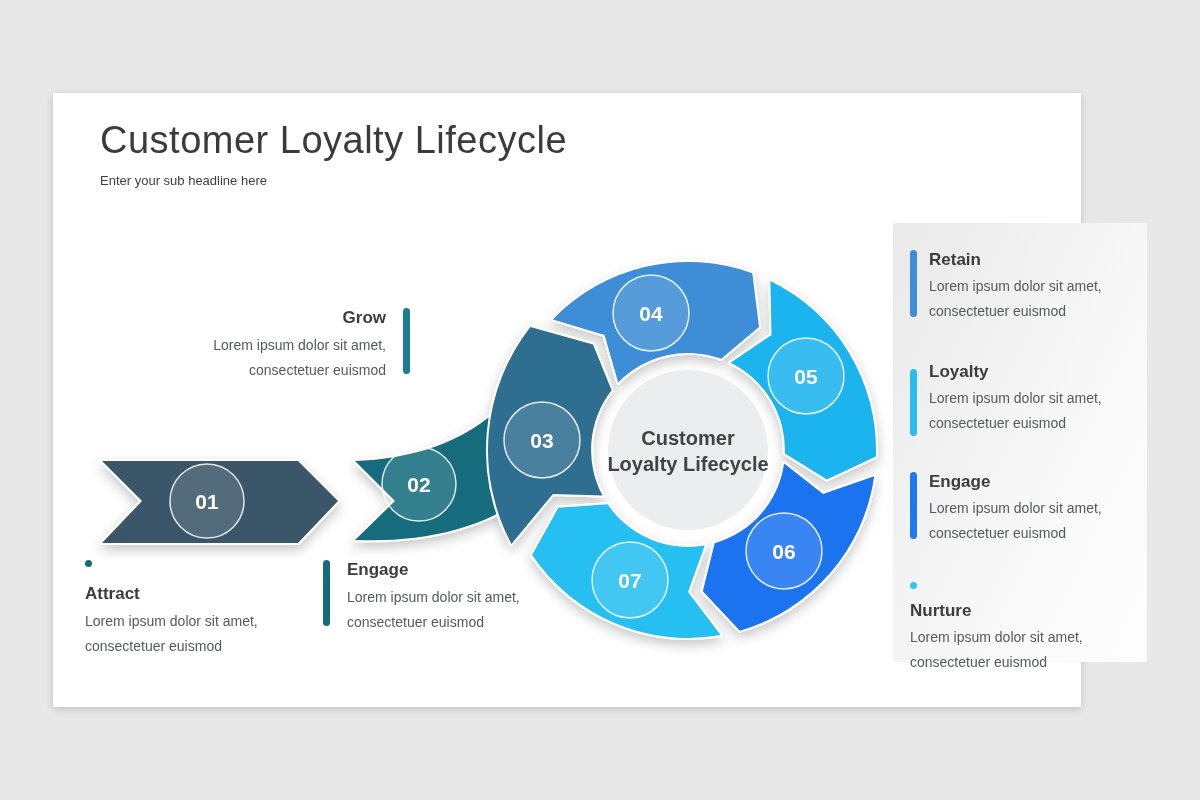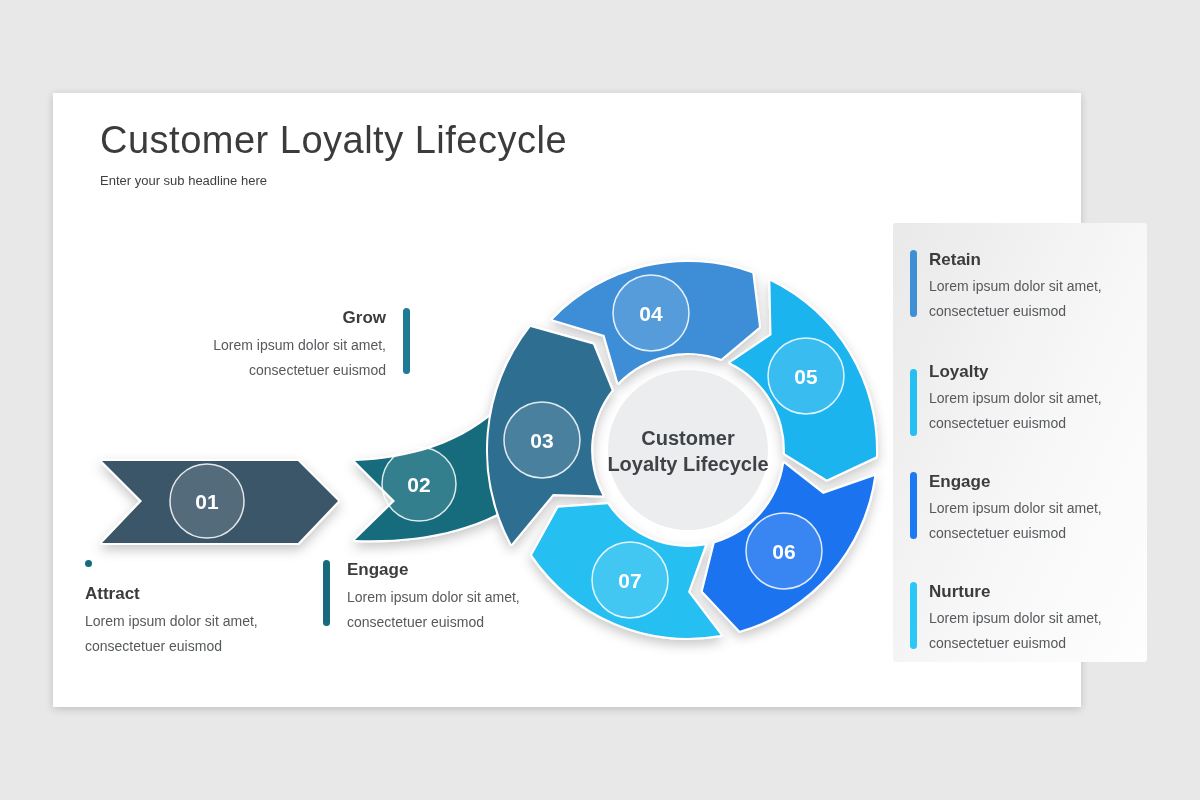--- a/index.html
+++ b/index.html
@@ -183,21 +183,21 @@
       <div class="bar" style="background: rgb(28, 121, 242);"></div>
       <div>
         <h3>Engage</h3>
         <p>
           <span>Lorem ipsum dolor sit amet,</span><br>
           <span>consectetuer euismod</span>
         </p>
       </div>
     </div>
 
-    <div class="panel-item" style="top:359px;">
+    <div class="panel-item" style="top:359px;flex-direction:column;">
       <div class="bar" style="background: rgb(43, 200, 247);"></div>
       <div>
         <h3>Nurture</h3>
         <p>
           <span>Lorem ipsum dolor sit amet,</span><br>
           <span>consectetuer euismod</span>
         </p>
       </div>
     </div>
 

